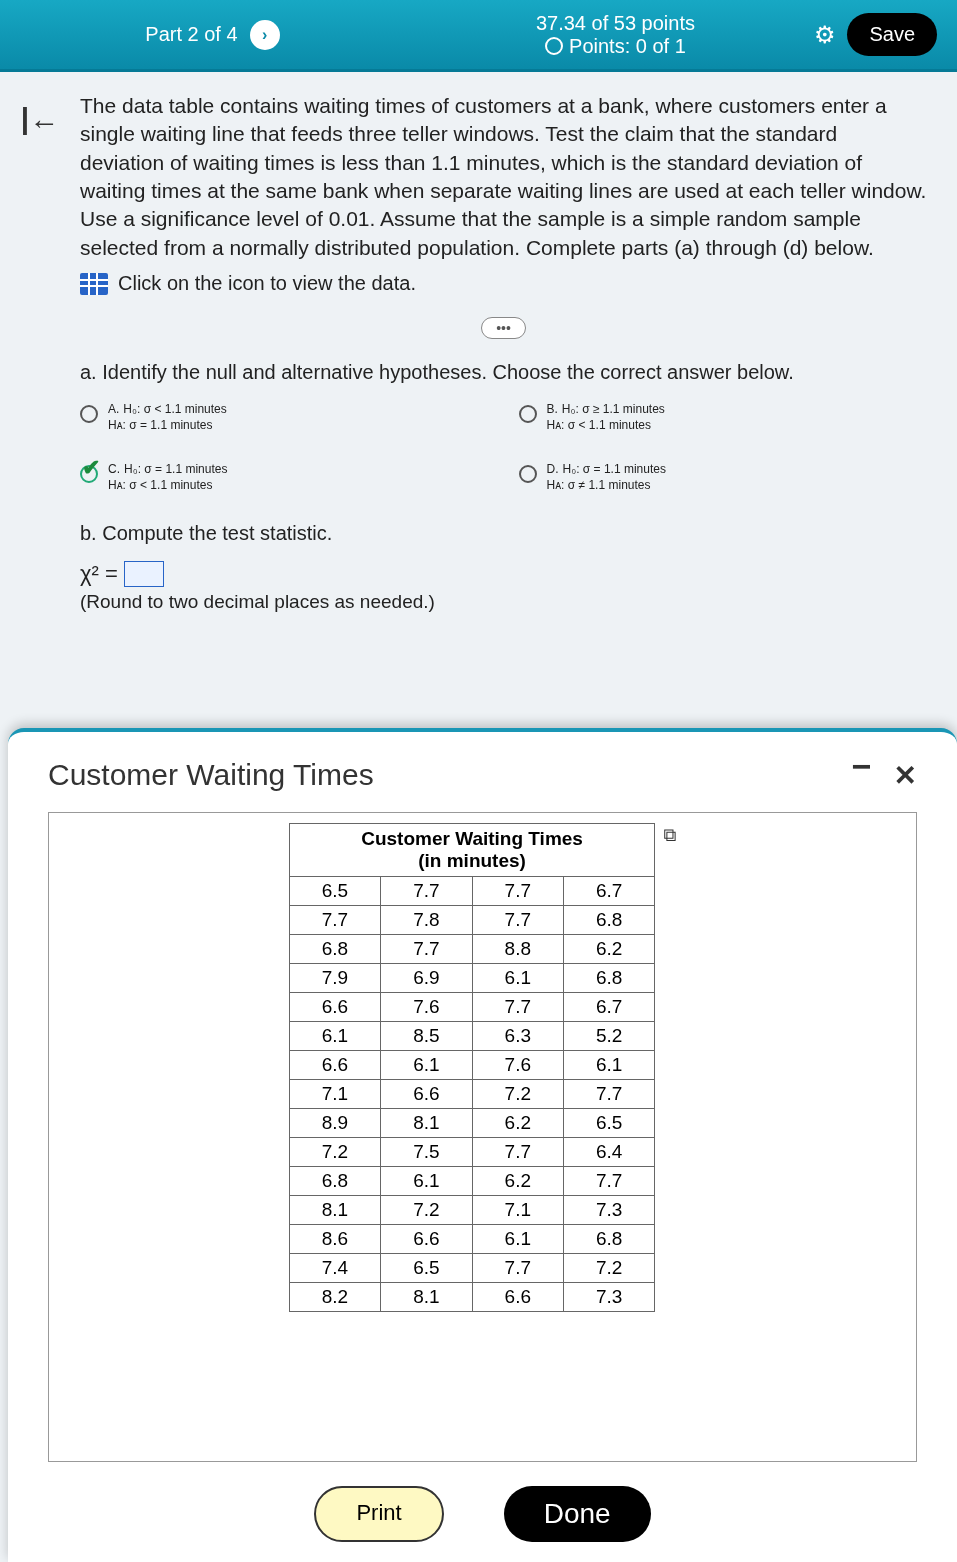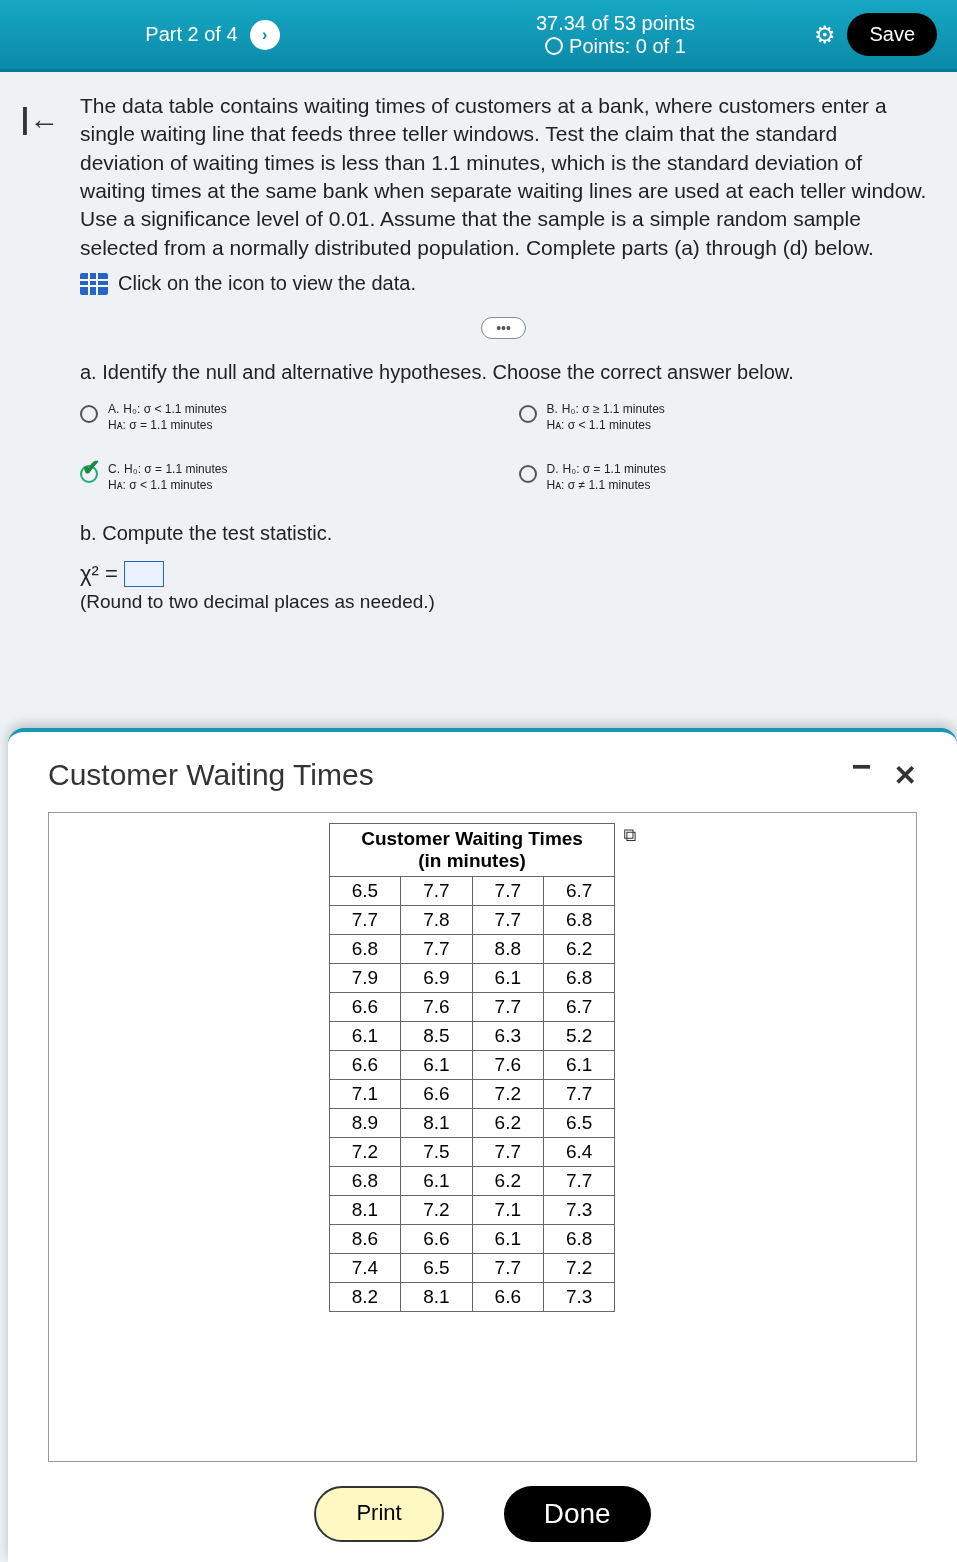--- a/index.html
+++ b/index.html
@@ -40,21 +40,21 @@
   .modal { position:absolute; top:728px; left:0; right:0; bottom:0; background:#fff; border-top:4px solid #1a96b5; border-radius: 16px 16px 0 0; box-shadow: 0 -4px 12px rgba(0,0,0,.2); padding: 26px 40px 10px 40px; display:flex; flex-direction:column;margin-left:8px;}
   .modal-head { display:flex; justify-content:space-between; align-items:center; margin-bottom:20px;}
   .modal-title { font-size:30px; color:#333;}
   .modal-ctrl { display:flex; gap:22px; font-size:28px; color:#333; font-weight:bold;}
   .min-icon { font-size:34px; line-height:14px;}
   .table-wrap { border:1px solid #999; padding: 4px; display:flex; justify-content:center; flex:1; overflow:auto;}
   .inner-wrap { display:flex; align-items:flex-start; gap:8px;}
   table { border-collapse: collapse; margin-top:6px;}
   th, td { border:1px solid #666; font-size:19px; text-align:center; }
   th { padding: 4px 10px; font-weight:bold;}
-  td { padding: 3px 22px; text-align: center; }
+  td { padding: 3px 32px; text-align: center; }
   .copy-icon { font-size:18px; color:#333; margin-top:8px; }
   .modal-foot { display:flex; justify-content:center; gap:60px; padding:24px 0 10px 0;}
   .btn-print { border:2px solid #333; background:#fef9c3; border-radius:28px; padding:12px 40px; font-size:22px;}
   .btn-done { background:#000; color:#fff; border-radius:28px; padding:12px 40px; font-size:28px;}
 </style>
 </head>
 <body>
 
 <div class="top-bar">
   <div class="top-left">

